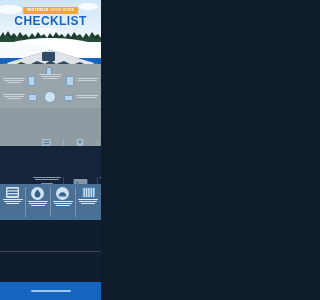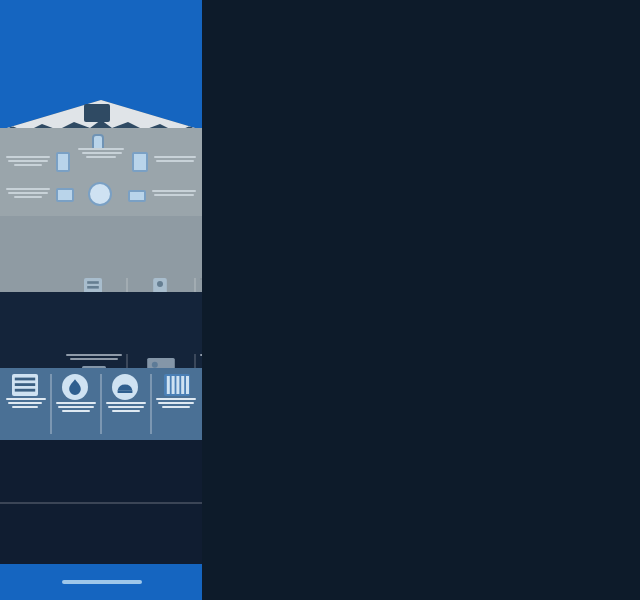--- a/index.html
+++ b/index.html
@@ -114,20 +114,40 @@
   }
   .footer .urlbar { width:40px; height:2px; background:#9ec7ea; border-radius:1px; }
 
   .sr { position:absolute; width:1px; height:1px; overflow:hidden; clip:rect(0 0 0 0); }
 </style>
 </head>
 <body>
 
 <div class="page">
 
+  <div class="sky">
+    <div class="cloud c1"></div>
+    <div class="cloud c2"></div>
+    <div class="cloud c3"></div>
+
+    <div class="ribbon">
+      <span>WINTERIZE</span>
+      <span class="muted">YOUR HOME</span>
+    </div>
+
+    <div class="maintitle">CHECKLIST</div>
+
+    <svg class="treeline" viewBox="0 0 101 12" preserveAspectRatio="none">
+      <path fill="#1d3b2a" d="M0,12 L0,7 L3,2 L5,6 L8,1 L11,6 L14,3 L17,7 L20,2 L23,6 L26,4 L29,8 L32,3 L35,7 L38,2 L41,6 L44,4 L47,8 L50,3 L53,7 L56,2 L59,6 L62,4 L65,8 L68,3 L71,7 L74,2 L77,6 L80,4 L83,8 L86,3 L89,7 L92,2 L95,6 L98,4 L101,8 L101,12 Z"></path>
+      <path fill="#2c5340" opacity=".7" d="M0,12 L0,9 L6,5 L12,9 L18,6 L24,10 L30,6 L36,9 L42,6 L48,10 L54,6 L60,9 L66,6 L72,10 L78,6 L84,9 L90,6 L96,10 L101,7 L101,12 Z"></path>
+    </svg>
+
+    <div class="snowbank"></div>
+    <div class="snowbank2"></div>
+  </div>
 
   <div class="house-sec">
     <svg class="roof" viewBox="0 0 101 18" preserveAspectRatio="none">
       <path fill="#2f4a63" d="M50.5,0 L101,15 L101,18 L0,18 L0,15 Z"></path>
       <path fill="#ffffff" opacity=".85" d="M50.5,0 L101,15 L101,17 L95,13 L88,16 L80,12 L72,15 L64,11 L56,14 L50.5,10 L45,14 L37,11 L29,15 L21,12 L13,16 L6,13 L0,17 L0,15 Z"></path>
     </svg>
     <div class="chimney"></div>
     <div class="dormer"></div>
     <div class="house-body"></div>
     <div class="atticwin"></div>

